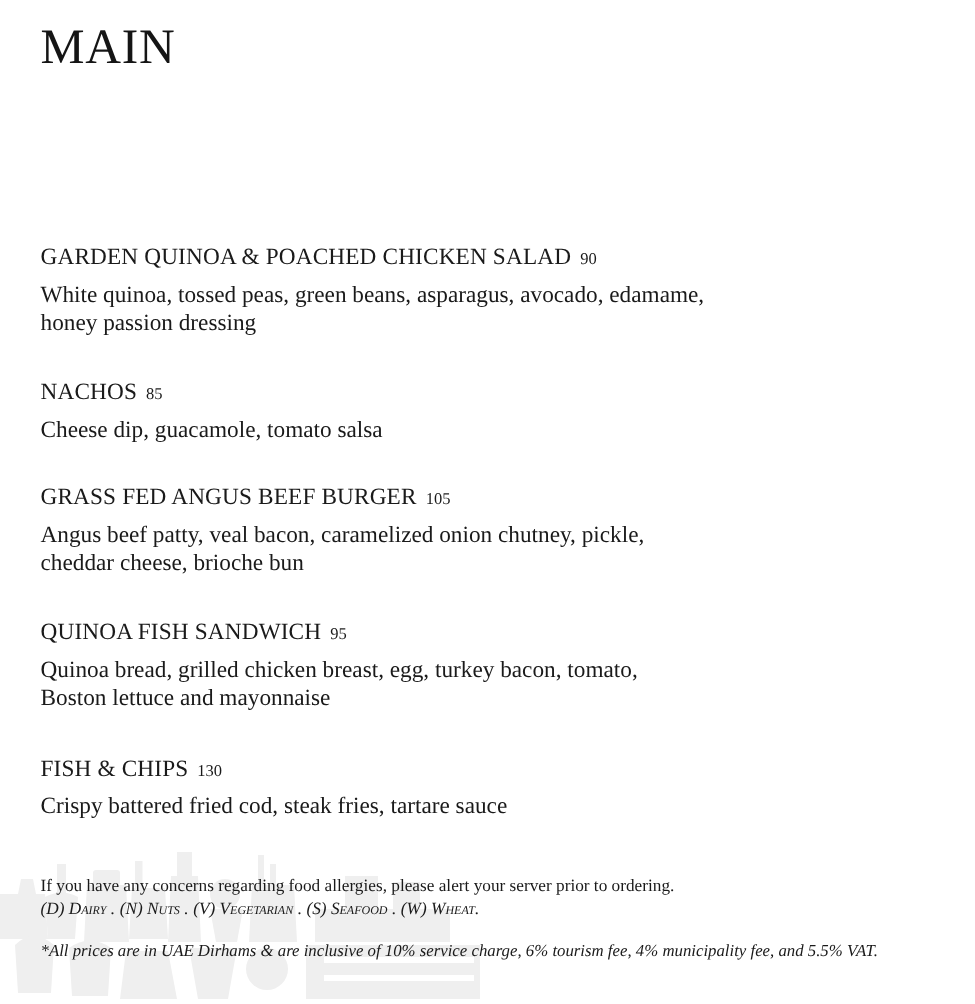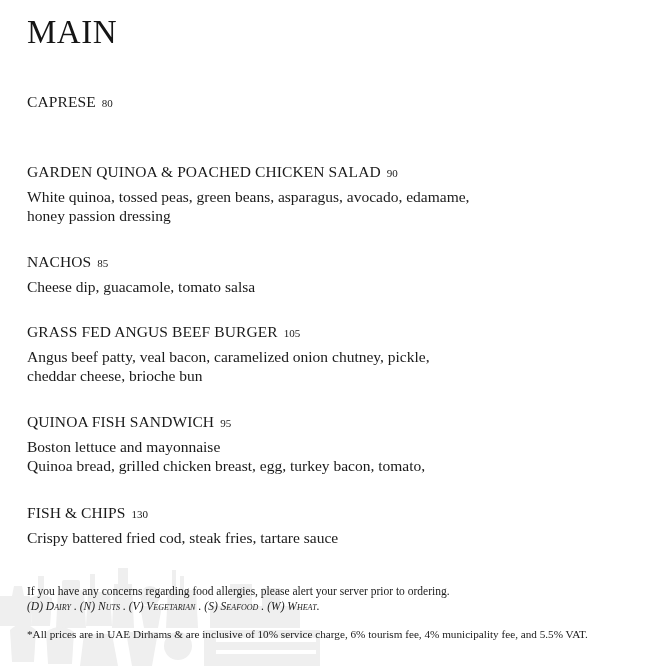--- a/index.html
+++ b/index.html
@@ -83,20 +83,21 @@
     }
     .legend-entry .code { }
     .legend-entry .word {
       font-variant: small-caps;
     }
     .legend-sep { margin: 0 3px; }
     .price-note {
       top: 627px;
       font-size: 11.2px;
       line-height: 15px;
+      font-style: italic;
       white-space: nowrap;
     }
   </style>
 </head>
 <body>
 
 <div class="page">
 
   <svg class="bg-illustration" viewBox="0 0 330 103" xmlns="http://www.w3.org/2000/svg">
     <g fill="#efefef">
@@ -126,23 +127,20 @@
     </g>
     <g fill="#ffffff">
       <rect x="216" y="72" width="100" height="4"></rect>
       <rect x="216" y="84" width="100" height="4"></rect>
     </g>
   </svg>
 
   <h1 class="title">MAIN</h1>
 
   <div class="menu-item" style="top:92px;">
-    <div class="item-head">
-      <span class="item-name">CAPRESE</span><span class="item-price">80</span>
-    </div>
   </div>
 
   <div class="menu-item" style="top:162px;">
     <div class="item-head">
       <span class="item-name">GARDEN QUINOA &amp; POACHED CHICKEN SALAD</span><span class="item-price">90</span>
     </div>
     <div class="item-desc">
       <div>White quinoa, tossed peas, green beans, asparagus, avocado, edamame,</div>
       <div>honey passion dressing</div>
     </div>
@@ -163,22 +161,22 @@
       <div>Angus beef patty, veal bacon, caramelized onion chutney, pickle,</div>
       <div>cheddar cheese, brioche bun</div>
     </div>
   </div>
 
   <div class="menu-item" style="top:412px;">
     <div class="item-head">
       <span class="item-name">QUINOA FISH SANDWICH</span><span class="item-price">95</span>
     </div>
     <div class="item-desc">
+      <div>Quinoa bread, grilled chicken breast, egg, turkey bacon, tomato,</div>
       <div>Boston lettuce and mayonnaise</div>
-      <div>Quinoa bread, grilled chicken breast, egg, turkey bacon, tomato,</div>
     </div>
   </div>
 
   <div class="menu-item" style="top:503px;">
     <div class="item-head">
       <span class="item-name">FISH &amp; CHIPS</span><span class="item-price">130</span>
     </div>
     <div class="item-desc">Crispy battered fried cod, steak fries, tartare sauce</div>
   </div>
 

